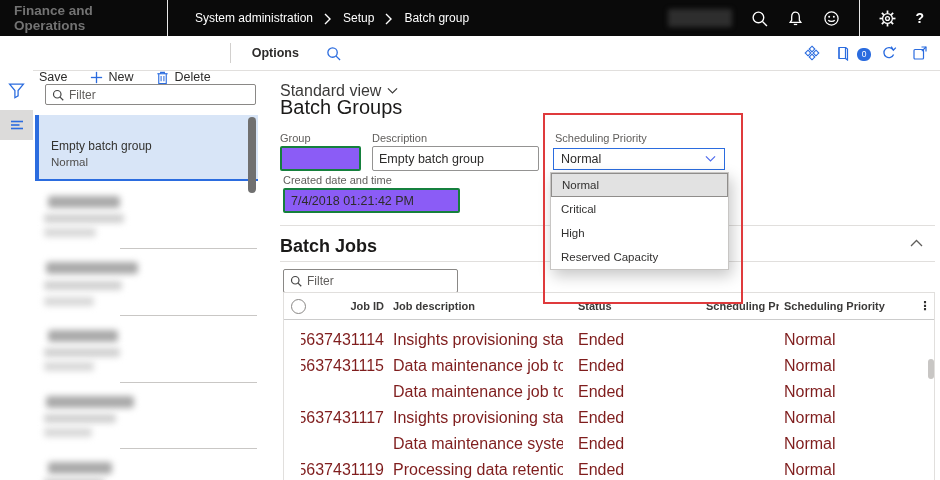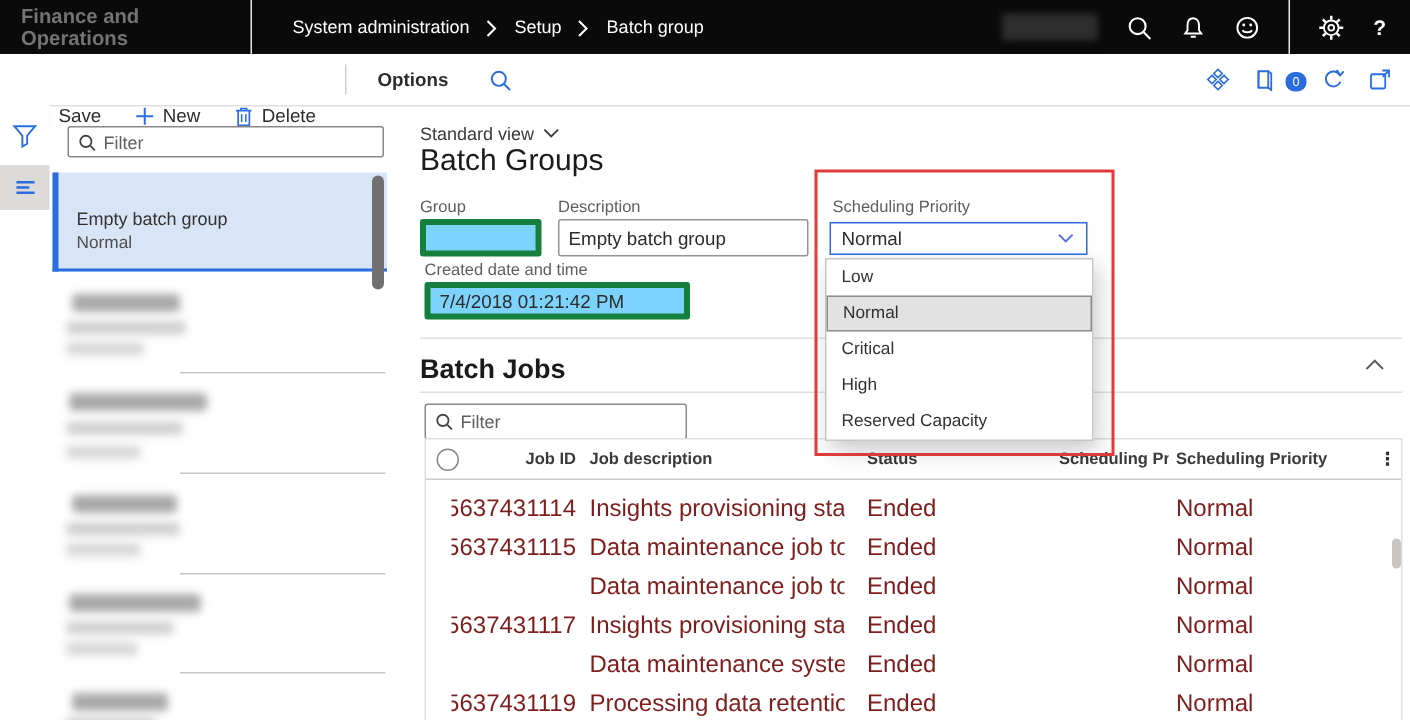--- a/index.html
+++ b/index.html
@@ -42,28 +42,28 @@
   .side-filter .s-ic{width:12px;height:12px;color:#444;}
   .sel-item{position:absolute;left:35px;top:115px;width:223px;height:66px;background:#d8e5f7;
             border-left:4px solid #2b6cdf;border-bottom:2px solid #2b6cdf;box-sizing:border-box;cursor:pointer;}
   .sel-title{position:absolute;left:12px;top:24px;font-size:12px;color:#33322f;}
   .sel-sub{position:absolute;left:12px;top:41px;font-size:11.5px;color:#4f4e4c;}
   .side-scroll{position:absolute;left:248px;top:117px;width:8px;height:76px;background:#707070;border-radius:4px;}
   .blob{position:absolute;border-radius:3px;filter:blur(3px);}
   .side-sep{position:absolute;left:120px;width:137px;height:1px;background:#c9c7c5;}
 
   
-  .std-view{position:absolute;left:280px;top:82px;display:flex;align-items:center;gap:6px;font-size:12px;color:#3b3a39;cursor:pointer;}
+  .std-view{position:absolute;left:280px;top:82px;display:flex;align-items:center;gap:6px;font-size:16px;color:#3b3a39;cursor:pointer;}
   .chev{width:11px;height:8px;color:#3b3a39;}
   .page-title{position:absolute;left:280px;top:96px;font-size:20px;font-weight:normal;color:#1b1a19;}
 
   
   .f-label{position:absolute;font-size:11px;color:#605e5c;}
   .f-input{position:absolute;height:25px;box-sizing:border-box;font-size:12.5px;display:flex;align-items:center;padding-left:6px;border-radius:2px;color:#2d2c2b;}
-  .f-disabled{background:#7dd3fc;border:4px solid #15803d;}
+  .f-disabled{background:#8b5cf6;border:2px solid #15803d;}
   .f-enabled{background:#fff;border:1px solid #949392;}
 
   .hsep{position:absolute;height:1px;background:#e1dfdd;}
   .sec-title{position:absolute;left:280px;top:236px;font-size:18px;font-weight:bold;color:#1b1a19;}
   .sec-chev{position:absolute;left:910px;top:239px;width:13px;height:9px;color:#605e5c;cursor:pointer;}
 
   .jobs-filter{position:absolute;left:283px;top:269px;width:175px;height:24px;border:1px solid #8a8886;border-radius:2px;
                display:flex;align-items:center;gap:5px;padding-left:6px;color:#605e5c;font-size:12px;background:#fff;box-sizing:border-box;}
   .jobs-filter .s-ic{width:12px;height:12px;color:#444;}
 
@@ -391,19 +391,18 @@
 <div class="sp-label">Scheduling Priority</div>
 <div class="sp-select">
   <span>Normal</span>
   <span class="chev">
       <svg viewBox="0 0 12 8">
         <polyline points="1,1.5 6,6.5 11,1.5" fill="none" stroke="currentColor" stroke-width="1.3"></polyline>
       </svg>
     </span>
 </div>
 <div class="sp-list" id="sp-list">
-    <div class="sp-opt">Low</div>
     <div class="sp-opt selected">Normal</div>
     <div class="sp-opt">Critical</div>
     <div class="sp-opt">High</div>
     <div class="sp-opt">Reserved Capacity</div>
   </div>
 <div class="red-rect"></div>
 
 </body></html>

